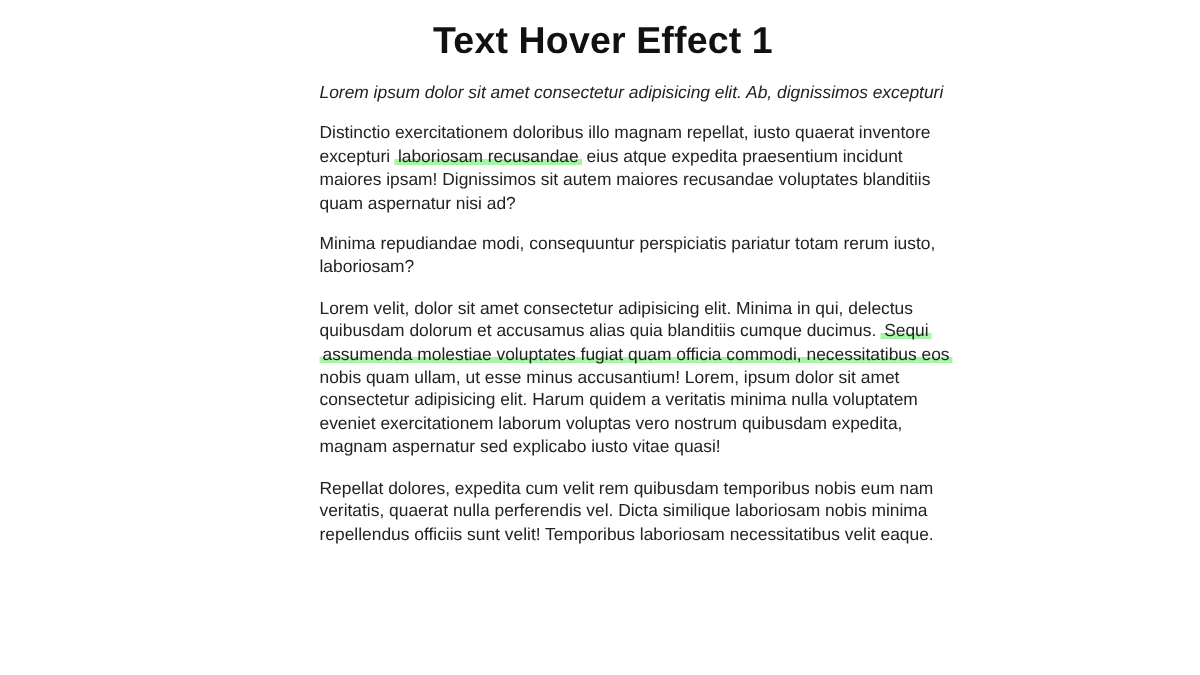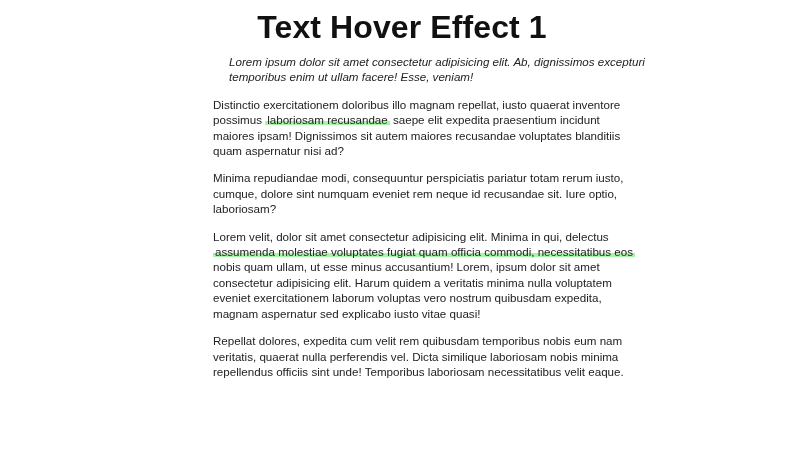--- a/index.html
+++ b/index.html
@@ -9,78 +9,77 @@
       color: #222222;
     }
     .page {
       width: 378px;
       margin: 0 auto;
       padding-left: 4px;
     }
     h1 {
       margin: 12px 0 12px -4px;
       text-align: center;
-      font-size: 32px;
+      font-size: 25px;
       font-weight: bold;
       color: #111111;
       letter-spacing: 0.1px;
       line-height: 30px;
       width: 386px;
     }
     p {
       margin: 0 0 12px 0;
       font-size: 11.6px;
       line-height: 15.4px;
       color: #222222;
       white-space: nowrap;
     }
     p .line { display: block; }
-    p.italic { font-style: italic; margin-left: 16px; }
+    p.italic { font-style: italic; }
     .hl {
       background-image: linear-gradient(#a6f5a6, #a6f5a6);
       background-repeat: no-repeat;
       background-size: 100% 4px;
       background-position: 0 88%;
       padding: 0 2px;
       -webkit-box-decoration-break: clone;
       box-decoration-break: clone;
     }
   </style>
 </head>
 <body>
 
 <div class="page">
   <h1>Text Hover Effect 1</h1>
 
   <p class="italic">
     <span class="line"><span>Lorem ipsum dolor sit amet consectetur adipisicing elit. Ab, dignissimos excepturi</span></span>
-    <span class="line"><span>temporibus enim ut ullam facere! Esse, veniam!</span></span>
   </p>
 
   <p>
     <span class="line"><span>Distinctio exercitationem doloribus illo magnam repellat, iusto quaerat inventore</span></span>
-    <span class="line"><span>possimus </span><span class="hl">laboriosam recusandae</span><span> saepe elit expedita praesentium incidunt</span></span>
+    <span class="line"><span>excepturi </span><span class="hl">laboriosam recusandae</span><span> eius atque expedita praesentium incidunt</span></span>
     <span class="line"><span>maiores ipsam! Dignissimos sit autem maiores recusandae voluptates blanditiis</span></span>
     <span class="line"><span>quam aspernatur nisi ad?</span></span>
   </p>
 
   <p>
     <span class="line"><span>Minima repudiandae modi, consequuntur perspiciatis pariatur totam rerum iusto,</span></span>
-    <span class="line"><span>cumque, dolore sint numquam eveniet rem neque id recusandae sit. Iure optio,</span></span>
     <span class="line"><span>laboriosam?</span></span>
   </p>
 
   <p>
     <span class="line"><span>Lorem velit, dolor sit amet consectetur adipisicing elit. Minima in qui, delectus</span></span>
+    <span class="line"><span>quibusdam dolorum et accusamus alias quia blanditiis cumque ducimus. </span><span class="hl">Sequi</span></span>
     <span class="line"><span class="hl">assumenda molestiae voluptates fugiat quam officia commodi, necessitatibus eos</span></span>
     <span class="line"><span>nobis quam ullam, ut esse minus accusantium! Lorem, ipsum dolor sit amet</span></span>
     <span class="line"><span>consectetur adipisicing elit. Harum quidem a veritatis minima nulla voluptatem</span></span>
     <span class="line"><span>eveniet exercitationem laborum voluptas vero nostrum quibusdam expedita,</span></span>
     <span class="line"><span>magnam aspernatur sed explicabo iusto vitae quasi!</span></span>
   </p>
 
   <p>
     <span class="line"><span>Repellat dolores, expedita cum velit rem quibusdam temporibus nobis eum nam</span></span>
     <span class="line"><span>veritatis, quaerat nulla perferendis vel. Dicta similique laboriosam nobis minima</span></span>
-    <span class="line"><span>repellendus officiis sint unde! Temporibus laboriosam necessitatibus velit eaque.</span></span>
+    <span class="line"><span>repellendus officiis sunt velit! Temporibus laboriosam necessitatibus velit eaque.</span></span>
   </p>
 
 </div>
 
 </body></html>

